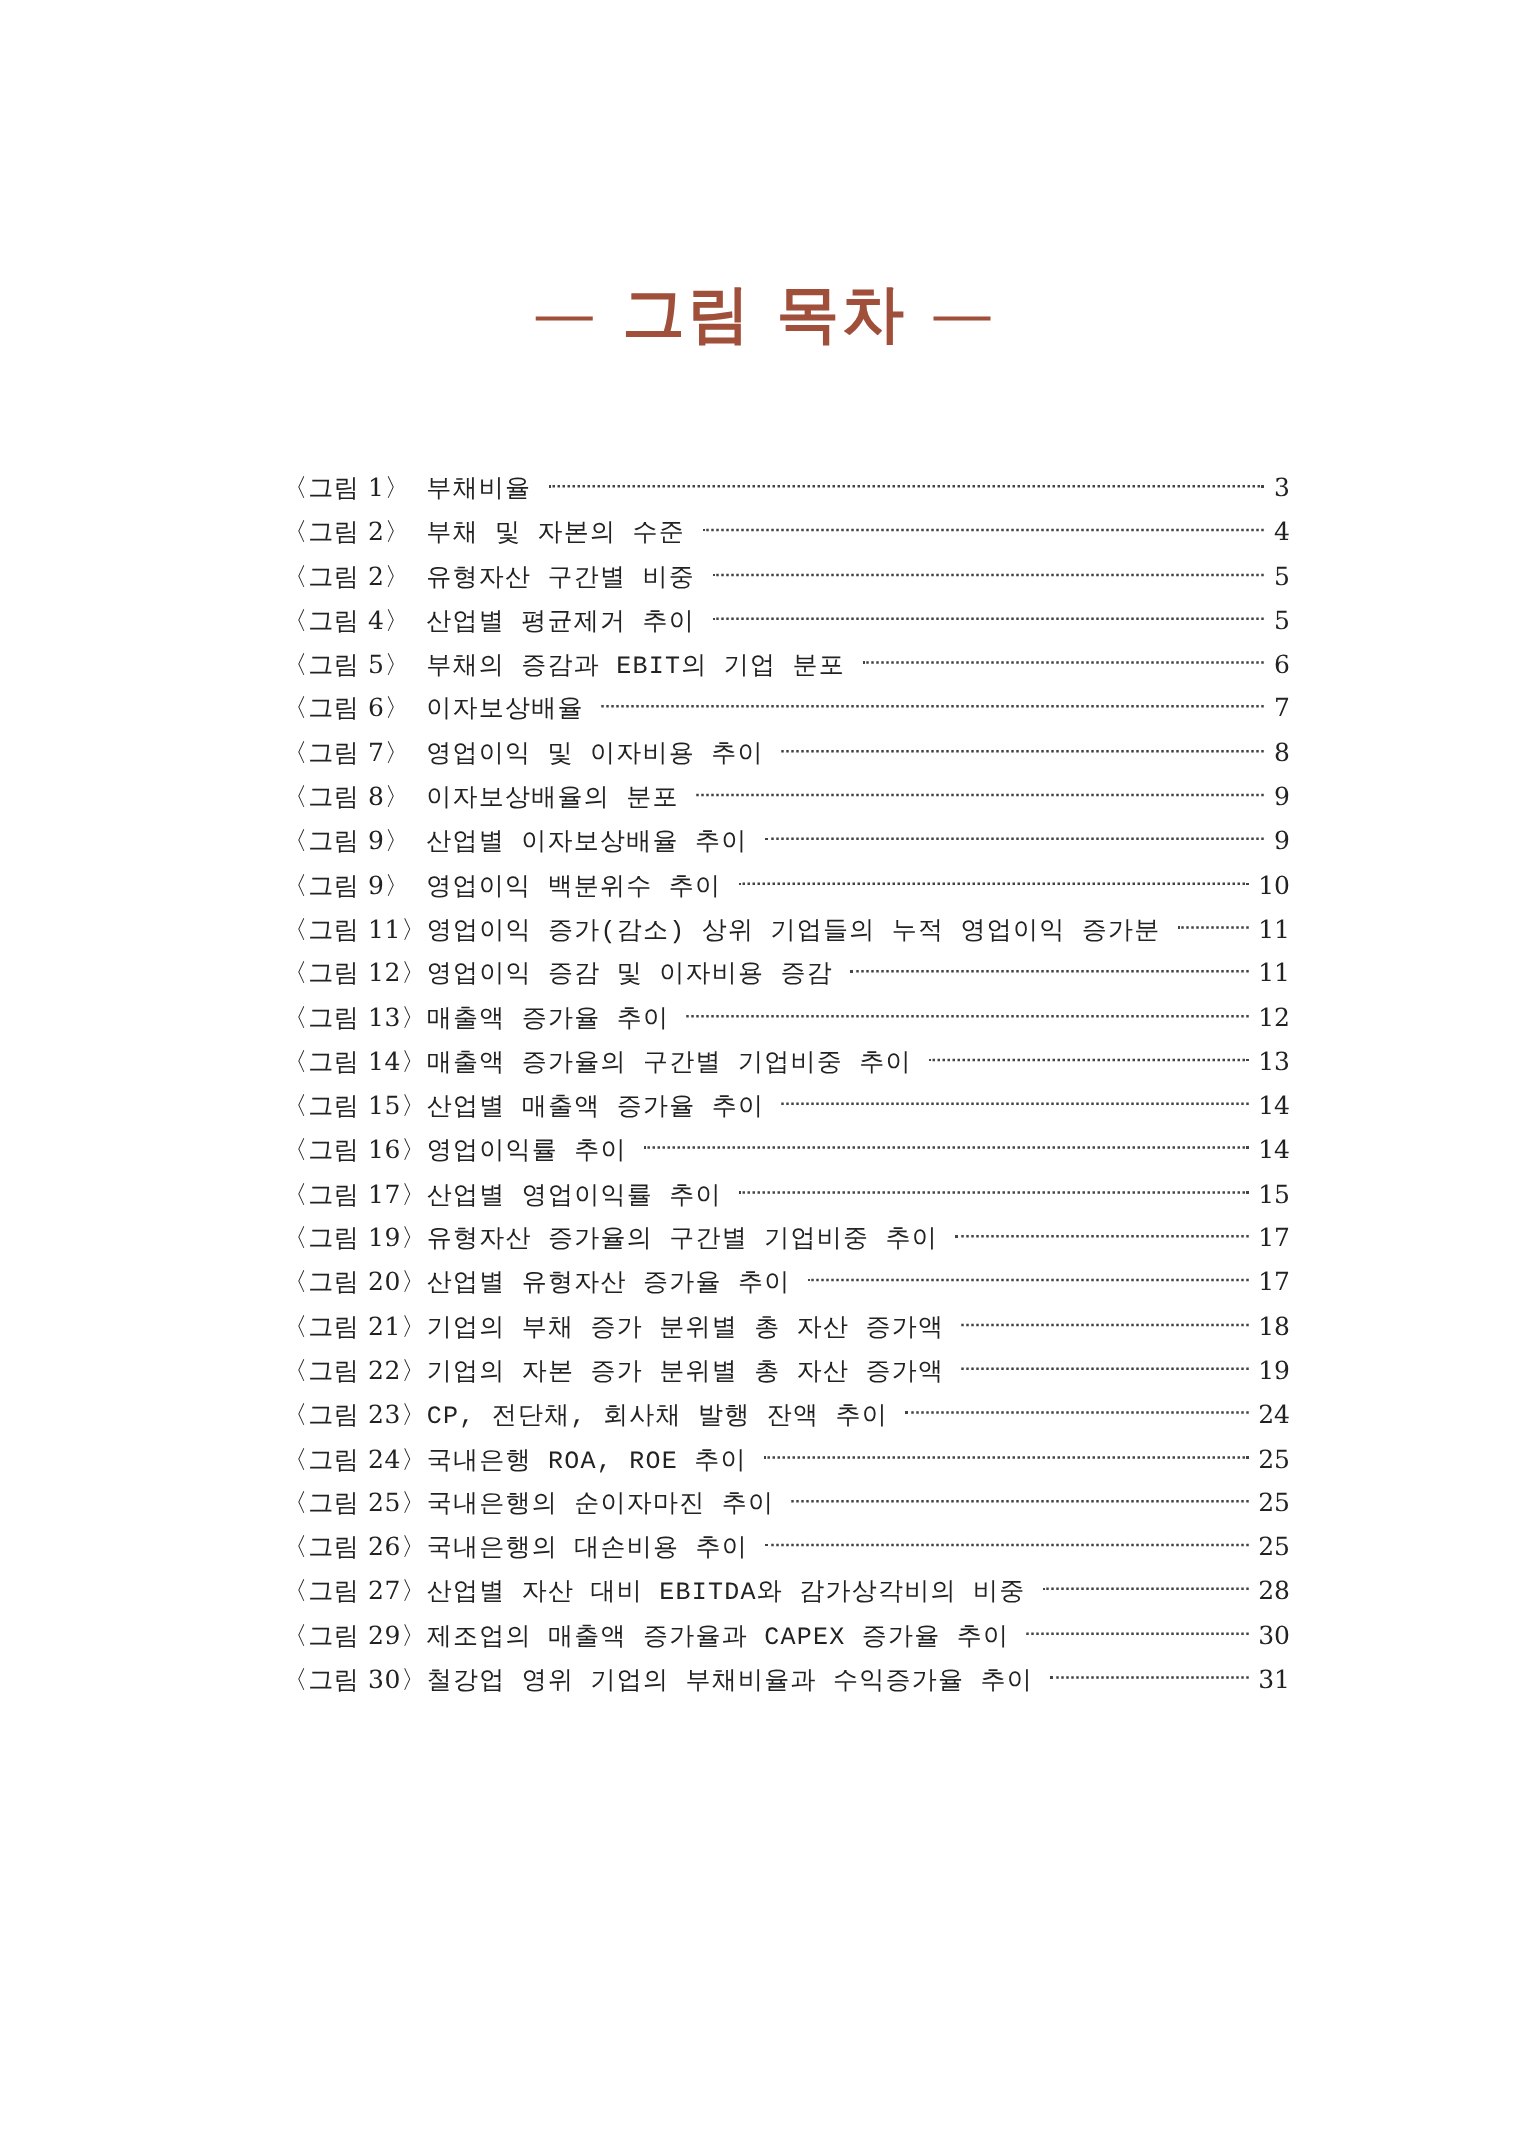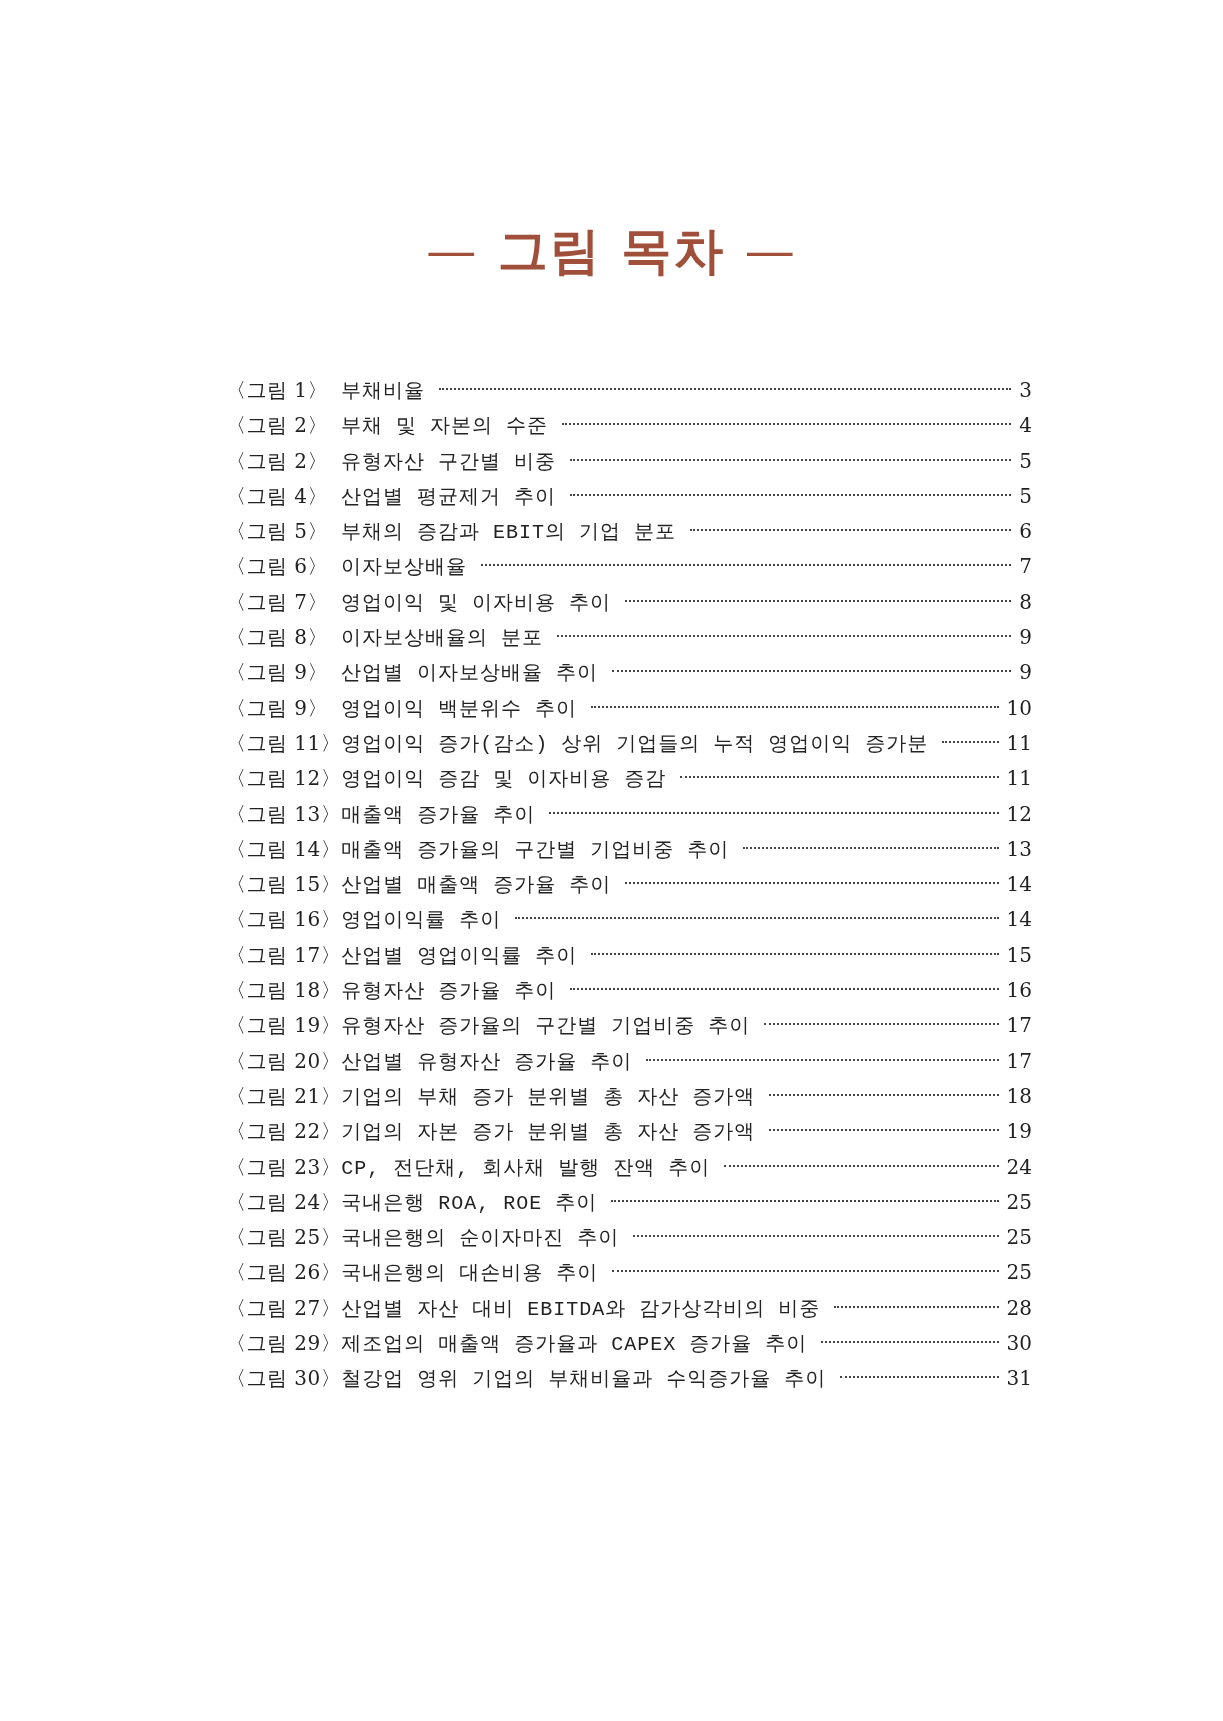--- a/index.html
+++ b/index.html
@@ -178,26 +178,20 @@
       <span class="toc-leader"></span>
       <span class="toc-page">14</span>
     </li>
   <li class="toc-item">
       <span class="toc-label">〈그림 17〉</span>
       <span class="toc-text">산업별 영업이익률 추이</span>
       <span class="toc-leader"></span>
       <span class="toc-page">15</span>
     </li>
   <li class="toc-item">
-      <span class="toc-label">〈그림 18〉</span>
-      <span class="toc-text">유형자산 증가율 추이</span>
-      <span class="toc-leader"></span>
-      <span class="toc-page">16</span>
-    </li>
-  <li class="toc-item">
       <span class="toc-label">〈그림 19〉</span>
       <span class="toc-text">유형자산 증가율의 구간별 기업비중 추이</span>
       <span class="toc-leader"></span>
       <span class="toc-page">17</span>
     </li>
   <li class="toc-item">
       <span class="toc-label">〈그림 20〉</span>
       <span class="toc-text">산업별 유형자산 증가율 추이</span>
       <span class="toc-leader"></span>
       <span class="toc-page">17</span>

